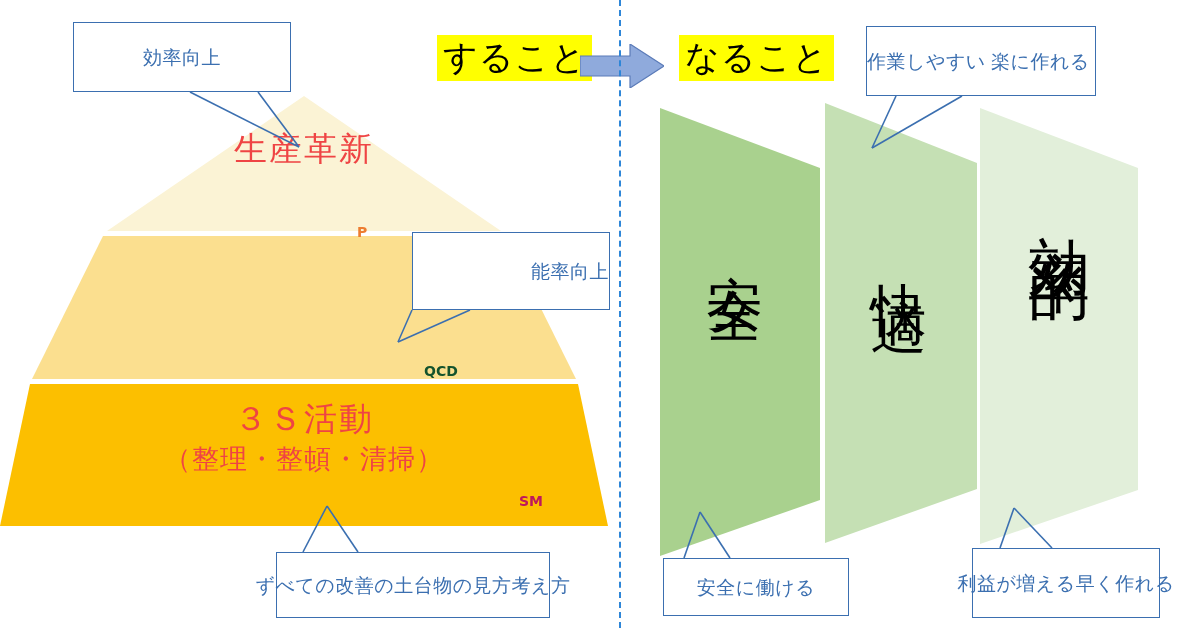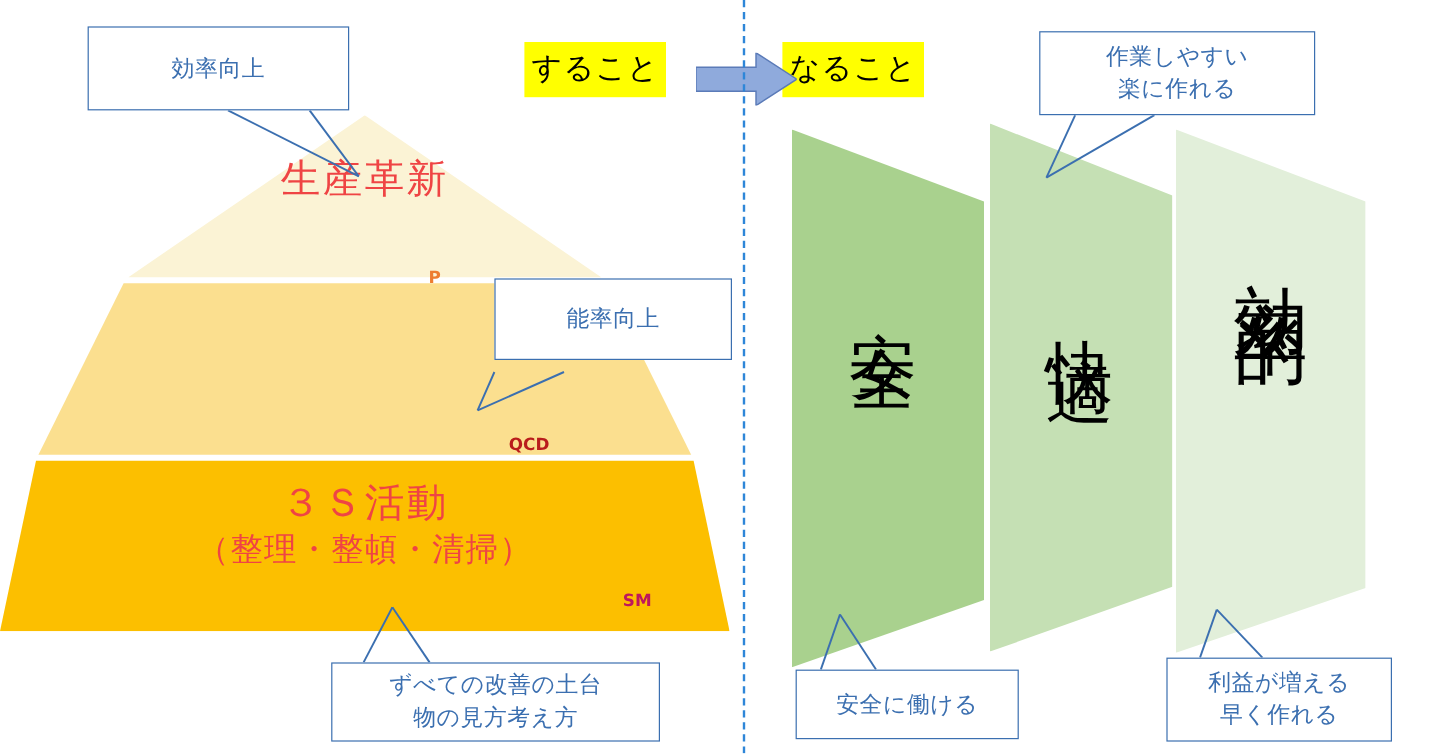--- a/index.html
+++ b/index.html
@@ -19,29 +19,29 @@
   #divider {
     left: 619px; top: 0px;
     width: 0px; height: 628px;
     border-left: 2px dashed #2e86d8;
   }
 
   
   .hl {
     background: #ffff00;
     color: #000000;
-    font-size: 25px;
+    font-size: 34px;
     line-height: 40px;
     letter-spacing: 1px;
     padding: 2px 6px 4px 6px;
     white-space: nowrap;
     font-family: "DejaVu Sans", "Liberation Sans", sans-serif;
   }
   #suru-label { left: 437px; top: 35px; }
-  #naru-label { left: 652px; top: 35px; }
+  #naru-label { left: 679px; top: 35px; }
 
   #center-arrow { left: 580px; top: 44px; width: 84px; height: 44px; }
 
   
   #pyramid { left: 0px; top: 96px; width: 608px; height: 430px; }
 
   .tier-label {
     text-align: center;
     color: #ef4444;
     white-space: nowrap;
@@ -54,21 +54,21 @@
   #tier2-text { left: 128px; top: 250px; width: 352px; }
   #tier3-text { left: 104px; top: 398px; width: 400px; }
 
   .tier-tag {
     font-size: 14px;
     font-weight: bold;
     font-family: "DejaVu Sans", "Liberation Sans", sans-serif;
     white-space: nowrap;
   }
   #tag-p   { left: 357px; top: 224px; color: #ed7d31; }
-  #tag-qcd { left: 424px; top: 363px; color: #b91c1c; }
+  #tag-qcd { left: 424px; top: 363px; color: #14532d; }
   #tag-sm  { left: 519px; top: 493px; color: #be185d; }
 
   
   .green-shape { }
   .vtext {
     color: #000000;
     text-align: center;
     writing-mode: vertical-rl;
     text-orientation: upright;
     white-space: nowrap;
@@ -87,29 +87,29 @@
     box-sizing: border-box;
     border: 1.6px solid #3b6fb0;
     background: #ffffff;
     color: #3b6fb0;
     text-align: center;
     font-family: "DejaVu Sans", "Liberation Sans", sans-serif;
     font-size: 19px;
     line-height: 27px;
     letter-spacing: 0.5px;
     display: flex;
-    flex-direction: column;
+    flex-direction: row;
     align-items: center;
     justify-content: center;
     white-space: nowrap;
   }
   .callout div { width: 100%; }
 
   #callout-eff   { left: 73px;  top: 22px;  width: 218px; height: 70px; }
-  #callout-kaizen{ left: 412px; top: 232px; width: 198px; height: 68px; }
+  #callout-kaizen{ left: 412px; top: 232px; width: 198px; height: 78px; text-align: right; }
   #callout-base  { left: 276px; top: 552px; width: 274px; height: 66px; }
   #callout-easy  { left: 866px; top: 26px;  width: 230px; height: 70px; }
   #callout-safe  { left: 663px; top: 558px; width: 186px; height: 58px; }
   #callout-profit{ left: 972px; top: 548px; width: 188px; height: 70px; }
 
   
   #leaders { left: 0; top: 0; width: 1200px; height: 628px; pointer-events: none; }
 </style>
 </head>
 <body>

